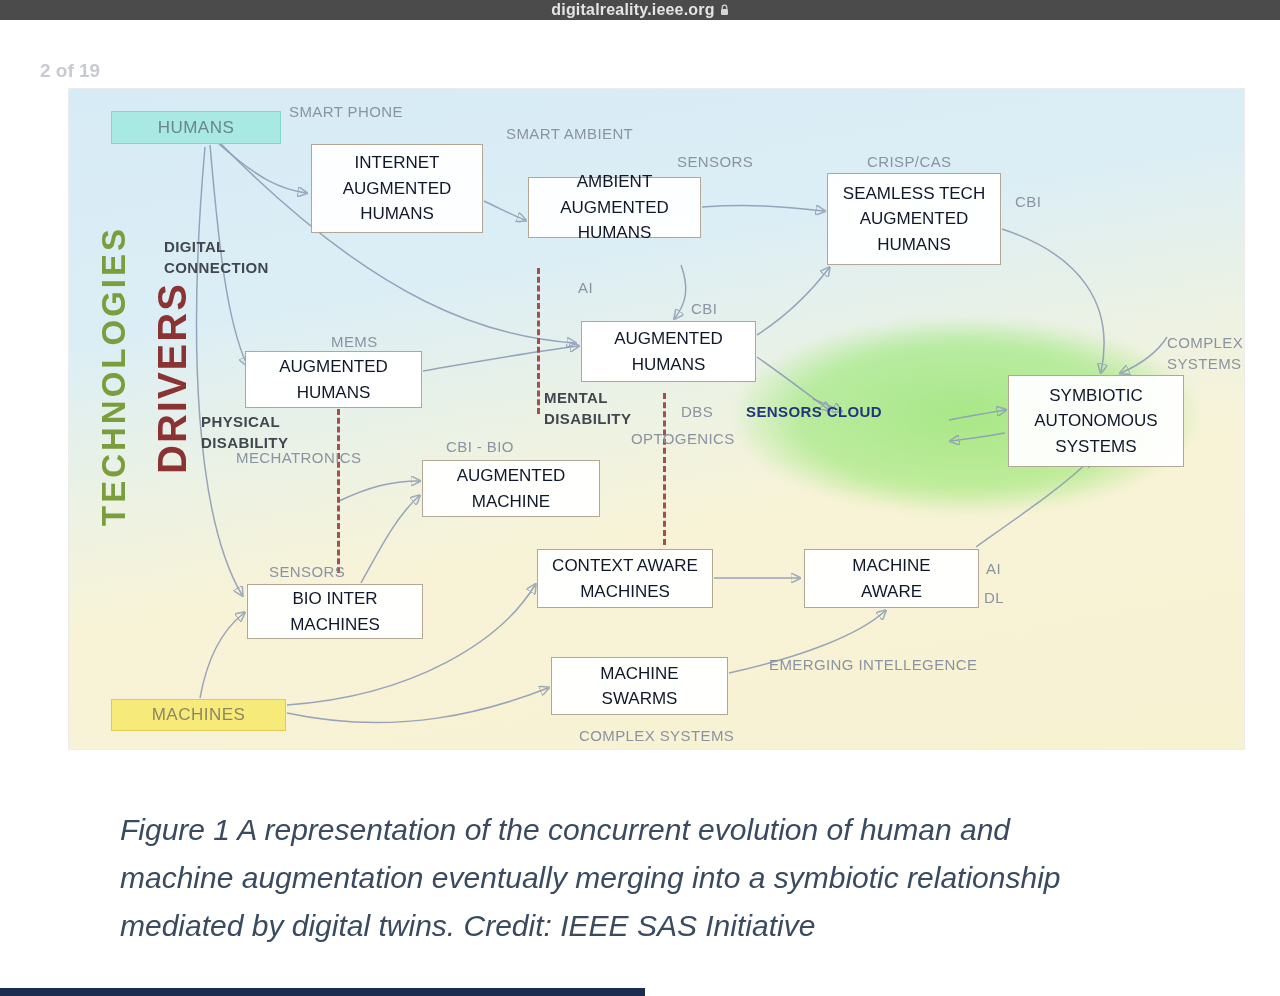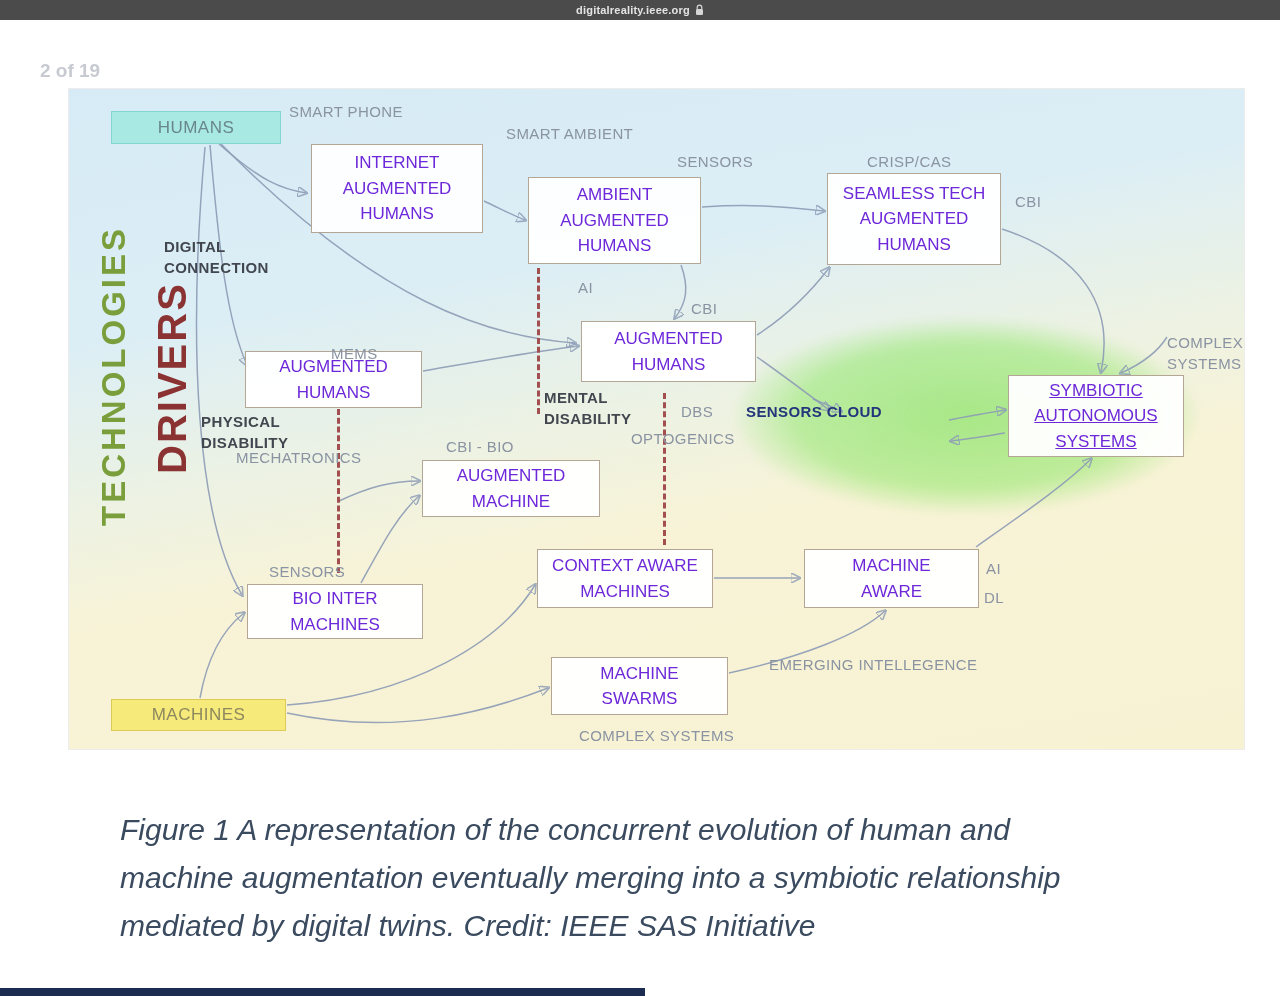--- a/index.html
+++ b/index.html
@@ -10,21 +10,21 @@
     overflow: hidden;
     font-family: "Liberation Sans", sans-serif;
   }
 
   
   .top-bar {
     position: absolute; left: 0; top: 0; width: 1280px; height: 20px;
     background: #4b4b4b;
     display: flex; align-items: center; justify-content: center; gap: 5px;
   }
-  .top-bar .url { color: #e4e4e4; font-size: 11px; font-weight: bold; letter-spacing: .2px; }
+  .top-bar .url { color: #e4e4e4; font-size: 16px; font-weight: bold; letter-spacing: .2px; }
   .top-bar .lock { display: inline-flex; align-items: center; }
 
   .page-indicator {
     position: absolute; left: 40px; top: 60px;
     font-size: 19px; color: #c7cbd1; font-weight: bold;
   }
 
   
   .figure-panel {
     position: absolute; left: 68px; top: 88px; width: 1177px; height: 662px;
@@ -65,21 +65,21 @@
     font-size: 40px; line-height: 46px; letter-spacing: 2px;
     color: #8b3232; font-weight: bold;
   }
 
   .node {
     position: absolute; box-sizing: border-box;
     display: flex; align-items: center; justify-content: center;
     text-align: center; white-space: pre-line;
     background: rgba(255,255,255,0.95);
     border: 1px solid #b3a695;
-    color: #6d28d9; font-size: 17px; line-height: 1.5;
+    color: #0f172a; font-size: 17px; line-height: 1.5;
   }
   .node-human   { background: #a9e9e4; border-color: #82d6d0; color: #69878a; letter-spacing: .5px; }
   .node-machine { background: #f6ea7a; border-color: #ddca57; color: #8d885f; letter-spacing: .5px; }
 
   .ann {
     position: absolute; font-size: 15px; letter-spacing: .4px;
     color: #8a93a2; white-space: pre-line; line-height: 1.4;
   }
   .ann-dark { color: #42474f; font-weight: bold; }
   .ann-navy { color: #24357c; font-weight: bold; }
@@ -151,31 +151,31 @@
   <div class="dash dash-c"></div>
 
   <div class="vlabel tech">TECHNOLOGIES</div>
   <div class="vlabel drivers">DRIVERS</div>
 
   <div class="layer">
       <div class="node node-human" style="left: 42px; top: 22px; width: 170px; height: 33px;">HUMANS</div>
       <div class="node" style="left: 242px; top: 55px; width: 172px; height: 89px;">INTERNET
 AUGMENTED
 HUMANS</div>
-      <div class="node" style="left: 459px; top: 88px; width: 173px; height: 87px;">AMBIENT
+      <div class="node" style="left: 459px; top: 88px; width: 173px; height: 61px;">AMBIENT
 AUGMENTED
 HUMANS</div>
       <div class="node" style="left: 758px; top: 84px; width: 174px; height: 92px;">SEAMLESS TECH
 AUGMENTED
 HUMANS</div>
       <div class="node" style="left: 512px; top: 232px; width: 175px; height: 61px;">AUGMENTED
 HUMANS</div>
       <div class="node" style="left: 176px; top: 262px; width: 177px; height: 57px;">AUGMENTED
 HUMANS</div>
-      <div class="node" style="left: 939px; top: 286px; width: 176px; height: 82px; text-decoration: underline;">SYMBIOTIC
+      <div class="node" style="left: 939px; top: 286px; width: 176px; height: 92px;">SYMBIOTIC
 AUTONOMOUS
 SYSTEMS</div>
       <div class="node" style="left: 353px; top: 371px; width: 178px; height: 57px;">AUGMENTED
 MACHINE</div>
       <div class="node" style="left: 178px; top: 495px; width: 176px; height: 55px;">BIO INTER
 MACHINES</div>
       <div class="node" style="left: 468px; top: 460px; width: 176px; height: 59px;">CONTEXT AWARE
 MACHINES</div>
       <div class="node" style="left: 735px; top: 460px; width: 175px; height: 59px;">MACHINE
 AWARE</div>
@@ -186,21 +186,21 @@
   <div class="layer">
       <div class="ann" style="left: 220px; top: 12px;">SMART PHONE</div>
       <div class="ann" style="left: 437px; top: 34px;">SMART AMBIENT</div>
       <div class="ann" style="left: 608px; top: 62px;">SENSORS</div>
       <div class="ann" style="left: 798px; top: 62px;">CRISP/CAS</div>
       <div class="ann" style="left: 946px; top: 102px;">CBI</div>
       <div class="ann ann-dark" style="left: 95px; top: 147px;">DIGITAL
 CONNECTION</div>
       <div class="ann" style="left: 509px; top: 188px;">AI</div>
       <div class="ann" style="left: 622px; top: 209px;">CBI</div>
-      <div class="ann" style="left: 262px; top: 254px;">MEMS</div>
+      <div class="ann" style="left: 262px; top: 242px;">MEMS</div>
       <div class="ann" style="left: 1054px; top: 243px; margin-left: 44px;">COMPLEX
 SYSTEMS</div>
       <div class="ann ann-dark" style="left: 475px; top: 298px;">MENTAL
 DISABILITY</div>
       <div class="ann" style="left: 612px; top: 312px;">DBS</div>
       <div class="ann ann-navy" style="left: 677px; top: 312px; text-align: right;">SENSORS CLOUD</div>
       <div class="ann ann-dark" style="left: 132px; top: 322px;">PHYSICAL
 DISABILITY</div>
       <div class="ann" style="left: 377px; top: 347px;">CBI - BIO</div>
       <div class="ann" style="left: 562px; top: 339px;">OPTOGENICS</div>

